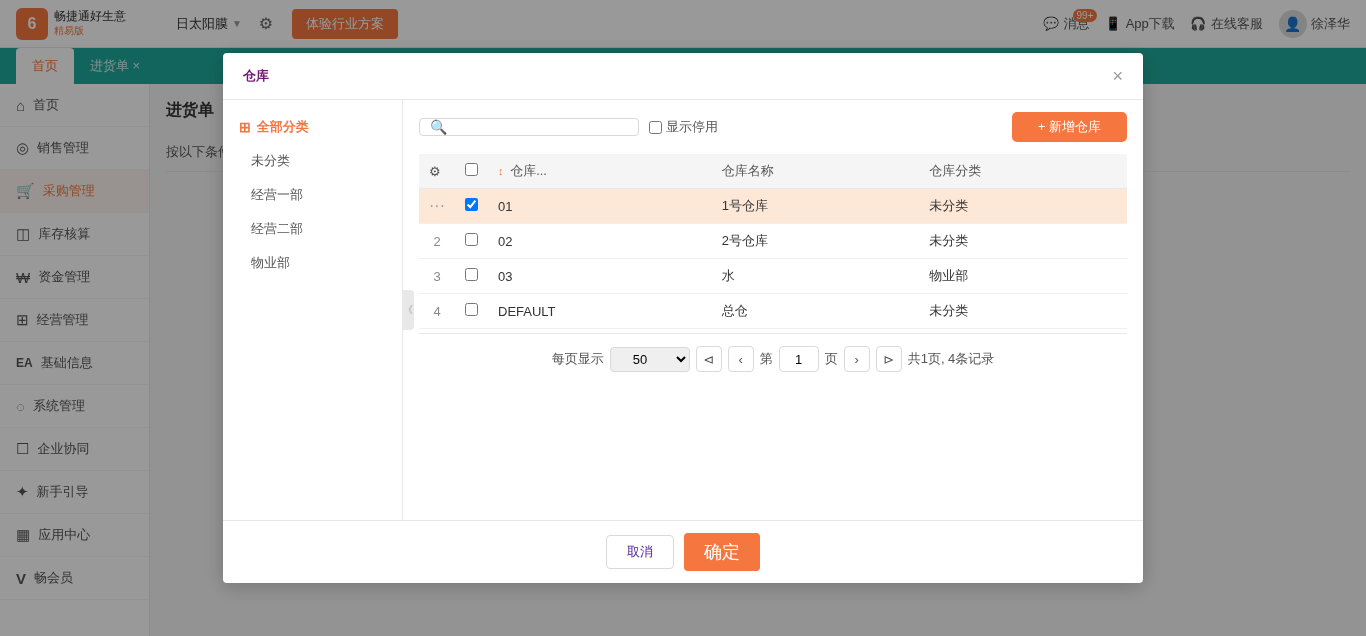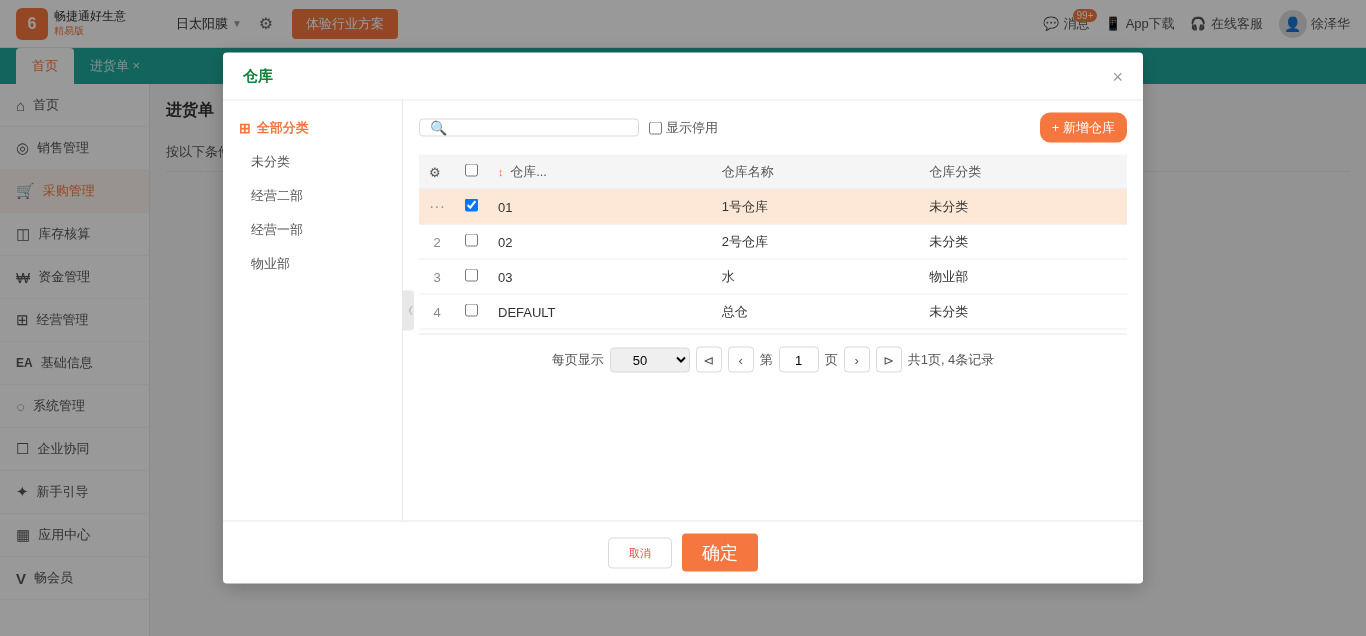--- a/index.html
+++ b/index.html
@@ -122,21 +122,21 @@
       background: #fff;
       border-radius: 4px;
       z-index: 200;
       box-shadow: 0 4px 20px rgba(0,0,0,0.2);
     }
     .modal-header {
       display: flex; align-items: center; justify-content: space-between;
       padding: 14px 20px;
       border-bottom: 1px solid #e8e8e8;
     }
-    .modal-title { font-size: 15px; font-weight: bold; color: #15803d; }
+    .modal-title { font-size: 13px; font-weight: bold; color: #701a75; }
     .modal-close { cursor: pointer; color: #999; font-size: 18px; line-height: 1; }
     .modal-body { display: flex; min-height: 420px; }
 
     
     .left-panel {
       width: 180px;
       border-right: 1px solid #e8e8e8;
       padding: 10px 0;
       position: relative;
     }
@@ -176,21 +176,21 @@
     .search-input-wrap .search-icon-btn {
       padding: 0 10px; color: #999; cursor: pointer; font-size: 14px;
     }
     .show-disabled-wrap {
       display: flex; align-items: center; gap: 4px; color: #555; font-size: 13px;
     }
     .show-disabled-wrap input[type=checkbox] { cursor: pointer; }
     .add-btn {
       margin-left: auto;
       background: #f5773f; color: white; border: none;
-      padding: 6px 12px; border-radius: 10px; cursor: pointer;
+      padding: 6px 26px; border-radius: 5px; cursor: pointer;
       font-size: 13px; white-space: nowrap;
     }
 
     
     .modal-table { width: 100%; border-collapse: collapse; font-size: 13px; }
     .modal-table th {
       background: #f5f5f5; padding: 8px 10px;
       text-align: left; color: #555;
       border-bottom: 1px solid #e8e8e8;
       font-weight: normal;
@@ -229,21 +229,21 @@
       text-align: center; font-size: 13px;
     }
 
     
     .modal-footer {
       display: flex; align-items: center; justify-content: center;
       padding: 12px 20px; border-top: 1px solid #e8e8e8; gap: 10px;
     }
     .cancel-btn {
       padding: 7px 20px; border: 1px solid #d9d9d9;
-      background: #fff; color: #ef4444; border-radius: 4px; cursor: pointer; font-size: 11px;
+      background: #fff; color: #4c1d95; border-radius: 4px; cursor: pointer; font-size: 13px;
     }
     .confirm-btn {
       padding: 7px 20px; background: #f5773f; color: white;
       border: none; border-radius: 4px; cursor: pointer; font-size: 18px;
     }
     .bg-toolbar {
       display: flex; align-items: center; gap: 8px;
       padding: 10px 0; border-bottom: 1px solid #e8e8e8;
     }
     .bg-filter-label { color: #555; font-size: 13px; }
@@ -367,22 +367,22 @@
   </div>
   <div class="modal-body">
 
     <div class="left-panel">
       <div class="left-panel-toggle">《</div>
       <div class="category-header">
         <span class="grid-icon">⊞</span>
         <span>全部分类</span>
       </div>
       <div class="category-item">未分类</div>
+      <div class="category-item">经营一部</div>
       <div class="category-item">经营二部</div>
-      <div class="category-item">经营一部</div>
       <div class="category-item">物业部</div>
     </div>
 
     <div class="right-panel">
       <div class="right-panel-toolbar">
         <div class="search-input-wrap">
           <span class="search-icon-btn">🔍</span>
         </div>
         <div class="show-disabled-wrap">
           <input type="checkbox" style="">

